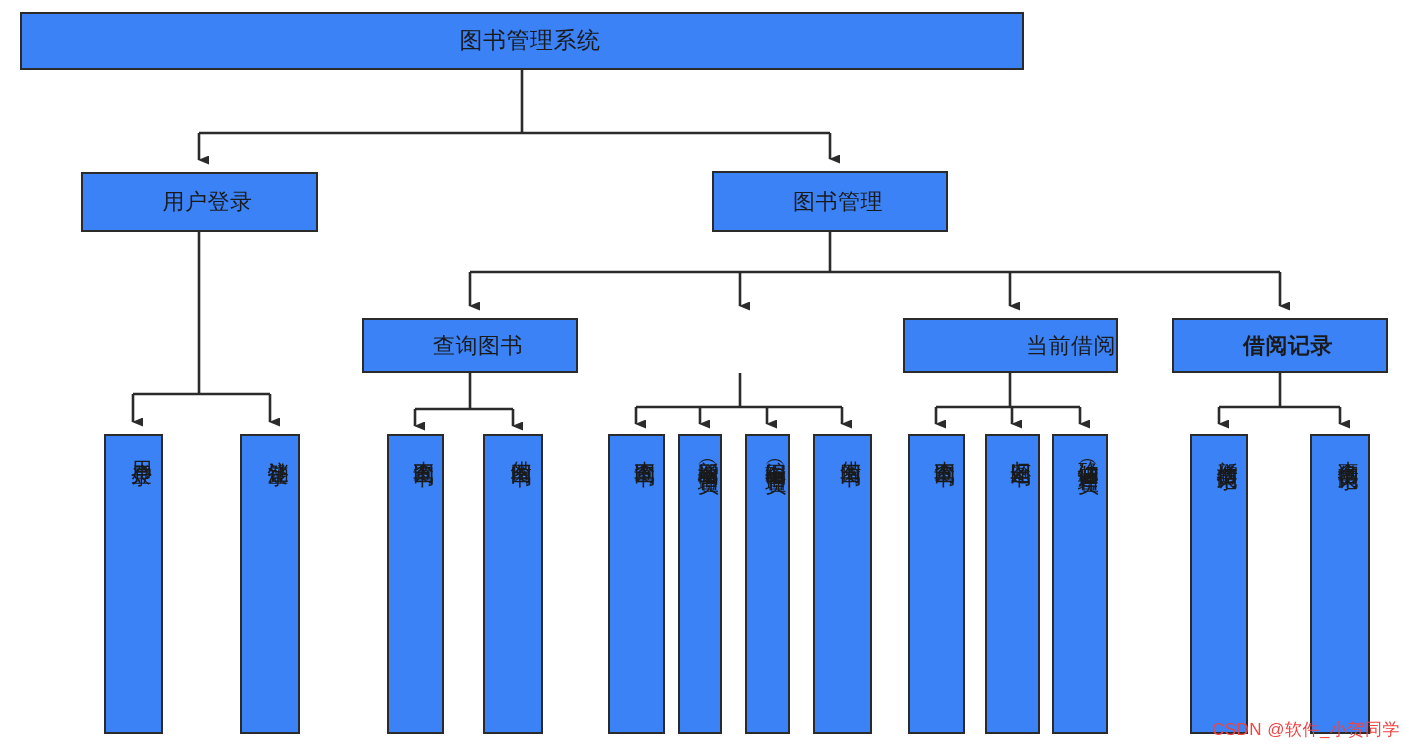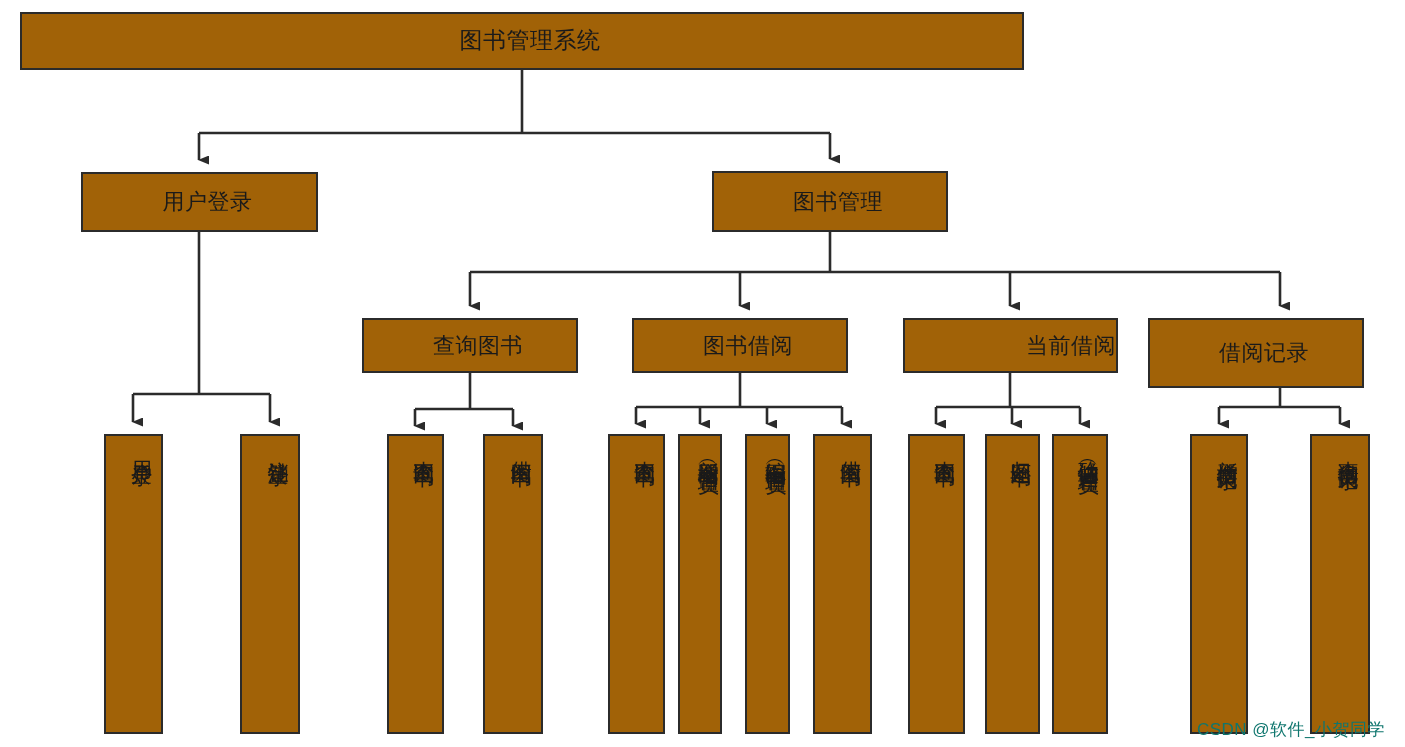--- a/index.html
+++ b/index.html
@@ -22,21 +22,21 @@
     position: absolute;
     left: 0;
     top: 0;
     width: 1405px;
     height: 747px;
     pointer-events: none;
   }
   .node {
     position: absolute;
     box-sizing: border-box;
-    background: #a16207;
+    background: #3b82f6;
     border: 2px solid #2b2b2b;
     display: flex;
     align-items: center;
     justify-content: center;
     color: #1a1a1a;
     z-index: 2;
     padding-left: 16px;
   }
   .node-label {
     display: block;
@@ -61,24 +61,24 @@
   .node.vert .node-label {
     writing-mode: vertical-rl;
     text-orientation: upright;
     font-size: 21px;
     line-height: 1.35;
     letter-spacing: 2px;
     white-space: nowrap;
   }
   .watermark {
     position: absolute;
-    right: 20px;
+    right: 5px;
     bottom: 6px;
     font-size: 17px;
-    color: #0f766e;
+    color: #ef4444;
     letter-spacing: 0.5px;
     z-index: 5;
     white-space: nowrap;
   }
 </style>
 </head>
 <body>
 
 <div id="diagram-canvas">
 
@@ -142,29 +142,26 @@
   </div>
 
   <div class="node horiz" style="left:712px; top:171px; width:236px; height:61px;">
     <span class="node-label">图书管理</span>
   </div>
 
   <div class="node horiz" style="left:362px; top:318px; width:216px; height:55px;">
     <span class="node-label">查询图书</span>
   </div>
 
-  <div class="node horiz" style="left:632px; top:318px; width:216px; height:55px;">
-    <span class="node-label">图书借阅</span>
-  </div>
 
   <div class="node horiz" style="left:903px; top:318px; width:215px; height:55px;justify-content:flex-end;">
     <span class="node-label">当前借阅</span>
   </div>
 
-  <div class="node horiz" style="left:1148px; top:318px; width:216px; height:70px;">
+  <div class="node horiz" style="left:1172px; top:318px; width:216px; height:55px;font-weight:bold;">
     <span class="node-label">借阅记录</span>
   </div>
 
   <div class="node vert" style="left:104px; top:434px; width:59px; height:300px;">
     <span class="node-label">用户登录</span>
   </div>
 
   <div class="node vert" style="left:240px; top:434px; width:60px; height:300px;">
     <span class="node-label">注销登录</span>
   </div>

